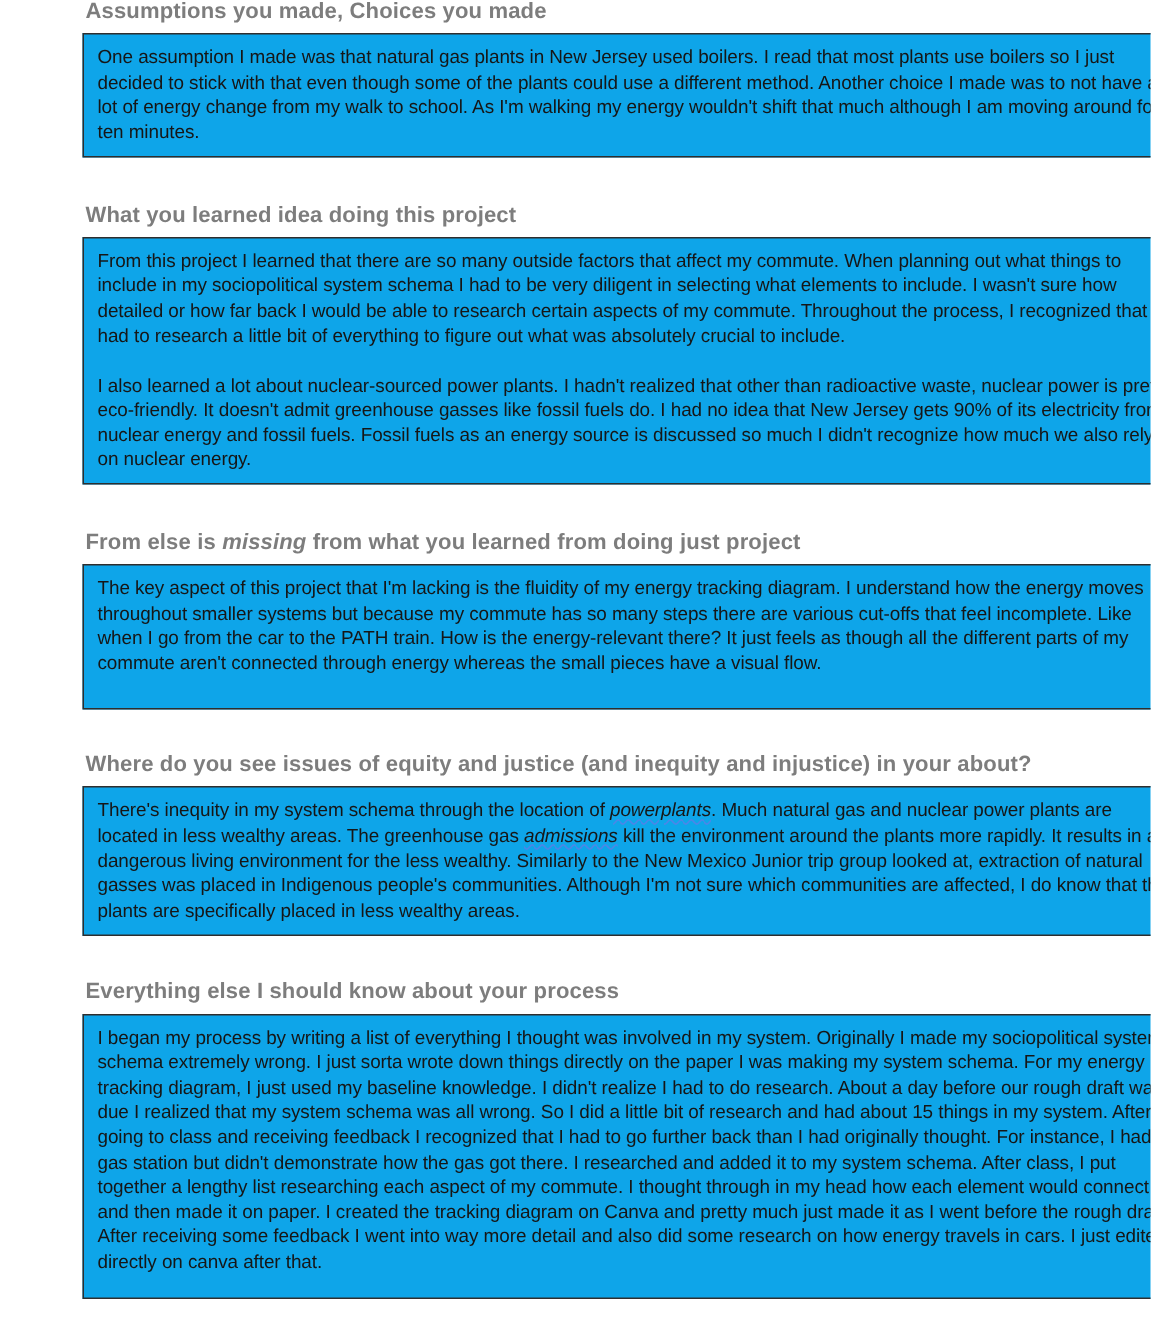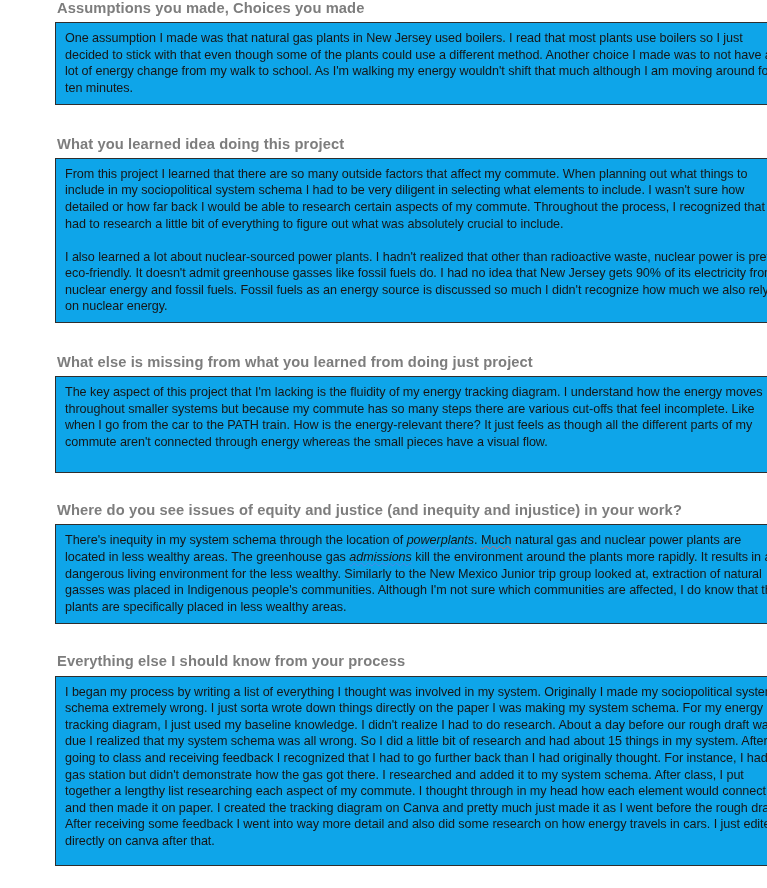--- a/index.html
+++ b/index.html
@@ -30,20 +30,21 @@
   .section-heading {
     color: #7d7d7d;
     font-size: 14.7px;
     font-weight: bold;
     letter-spacing: 0.1px;
     line-height: 1.1;
     margin: 0 0 6px 2px;
     white-space: nowrap;
   }
   .section-heading .em {
+    font-style: italic;
   }
   .answer-box {
     border: 1.4px solid #2e2e2e;
     background: #0ea5e9;
     box-sizing: border-box;
     padding: 7px 9px 7px 9px;
   }
   .answer-box p {
     margin: 0;
     font-size: 12.6px;
@@ -64,21 +65,20 @@
   
   .sq-blue {
     text-decoration: underline;
     text-decoration-style: wavy;
     text-decoration-color: #4a86e8;
     text-decoration-thickness: 1px;
     text-underline-offset: 1px;
     font-style: italic;
   }
   .sq-red {
-    text-decoration: underline;
     text-decoration-style: wavy;
     text-decoration-color: #cc6666;
     text-decoration-thickness: 1px;
     text-underline-offset: 1px;
   }
   
   #box-1 { min-height: 82px; }
   #box-2 { min-height: 155px; }
   #box-3 { min-height: 97px; }
   #box-4 { min-height: 100px; }
@@ -106,41 +106,41 @@
     </div>
     <div class="answer-box" id="box-2">
       <p>From this project I learned that there are so many outside factors that affect my commute. When planning out what things to include in my sociopolitical system schema I had to be very diligent in selecting what elements to include. I wasn't sure how detailed or how far back I would be able to research certain aspects of my commute. Throughout the process, I recognized that I had to research a little bit of everything to figure out what was absolutely crucial to include.</p>
       <p>I also learned a lot about nuclear-sourced power plants. I hadn't realized that other than radioactive waste, nuclear power is pretty eco-friendly. It doesn't admit greenhouse gasses like fossil fuels do. I had no idea that New Jersey gets 90% of its electricity from nuclear energy and fossil fuels. Fossil fuels as an energy source is discussed so much I didn't recognize how much we also rely on nuclear energy.</p>
     </div>
   </div>
 
   <div class="gap"></div>
 
   <div class="section">
-    <div class="section-heading"><span>What else is </span><span class="em">missing</span><span> from what you learned from doing just project</span></div>
+    <div class="section-heading"><span>From else is </span><span class="em">missing</span><span> from what you learned from doing just project</span></div>
     <div class="answer-box" id="box-3">
       <p>The key aspect of this project that I'm lacking is the fluidity of my energy tracking diagram. I understand how the energy moves throughout smaller systems but because my commute has so many steps there are various cut-offs that feel incomplete. Like when I go from the car to the PATH train. How is the energy-relevant there? It just feels as though all the different parts of my commute aren't connected through energy whereas the small pieces have a visual flow.</p>
     </div>
   </div>
 
   <div class="gap-sm"></div>
 
   <div class="section">
     <div class="section-heading">
-      <span>Where do you see issues of equity and justice (and inequity and injustice) in your work?</span>
+      <span>Where do you see issues of equity and justice (and inequity and injustice) in your about?</span>
     </div>
     <div class="answer-box" id="box-4">
       <p><span>There's inequity in my system schema through the location of </span><span class="sq-blue">powerplants</span><span>. </span><span class="sq-red">Much</span><span> natural gas and nuclear power plants are located in less wealthy areas. The greenhouse gas </span><span class="sq-blue">admissions</span><span> kill the environment around the plants more rapidly. It results in a dangerous living environment for the less wealthy. Similarly to the New Mexico Junior trip group looked at, extraction of natural gasses was placed in Indigenous people's communities. Although I'm not sure which communities are affected, I do know that the plants are specifically placed in less wealthy areas.</span></p>
     </div>
   </div>
 
   <div class="gap-sm"></div>
 
   <div class="section">
     <div class="section-heading">
-      <span>Everything else I should know from your process</span>
+      <span>Everything else I should know about your process</span>
     </div>
     <div class="answer-box" id="box-5">
       <p>I began my process by writing a list of everything I thought was involved in my system. Originally I made my sociopolitical system schema extremely wrong. I just sorta wrote down things directly on the paper I was making my system schema. For my energy tracking diagram, I just used my baseline knowledge. I didn't realize I had to do research. About a day before our rough draft was due I realized that my system schema was all wrong. So I did a little bit of research and had about 15 things in my system. After going to class and receiving feedback I recognized that I had to go further back than I had originally thought. For instance, I had a gas station but didn't demonstrate how the gas got there. I researched and added it to my system schema. After class, I put together a lengthy list researching each aspect of my commute. I thought through in my head how each element would connect and then made it on paper. I created the tracking diagram on Canva and pretty much just made it as I went before the rough draft. After receiving some feedback I went into way more detail and also did some research on how energy travels in cars. I just edited directly on canva after that.</p>
     </div>
   </div>
 
 </div>
 
 </body></html>

